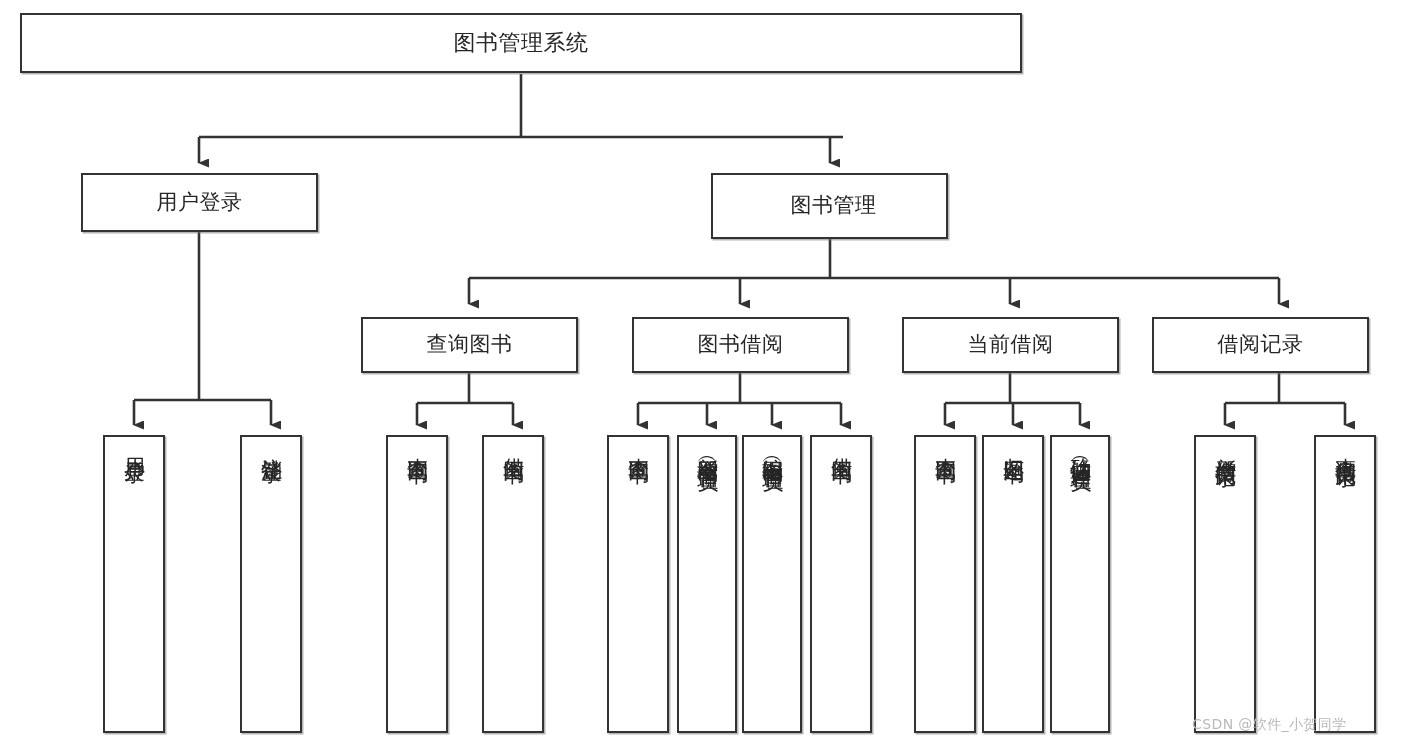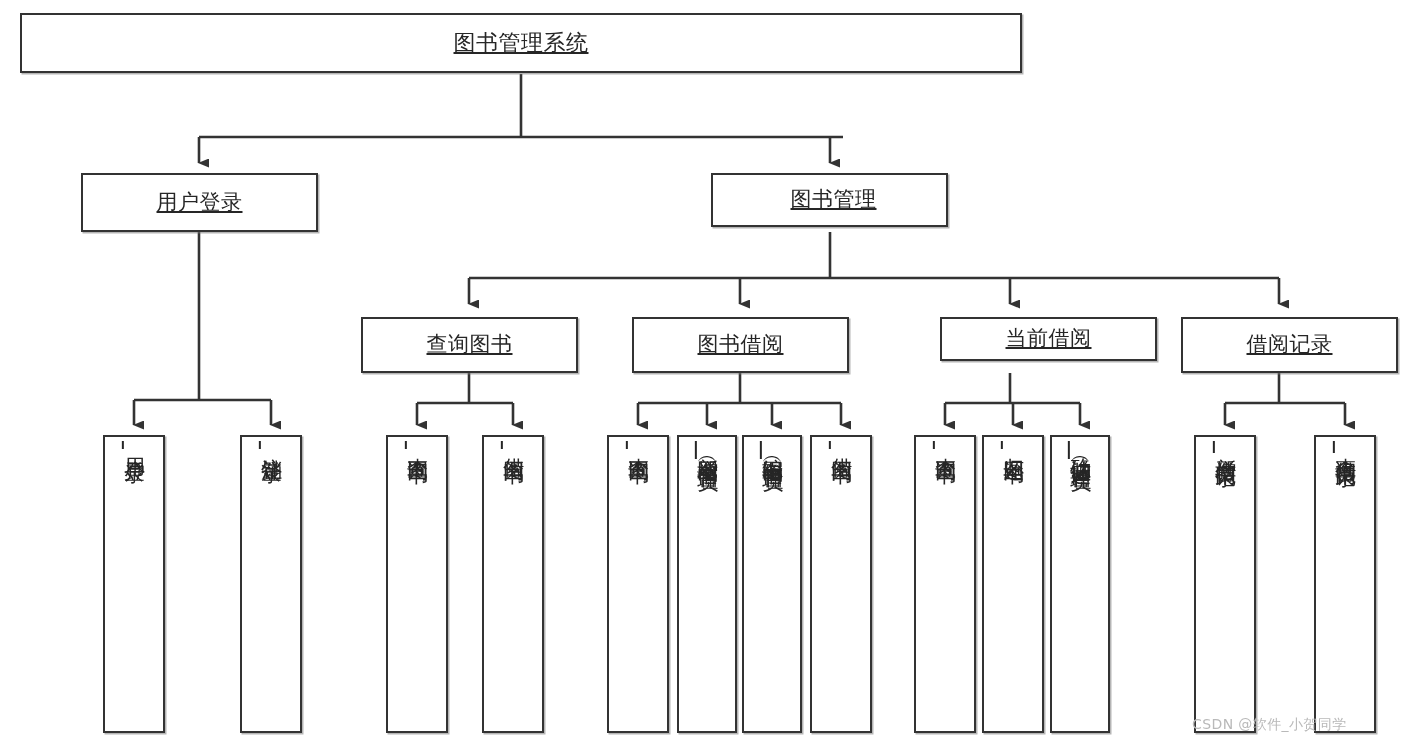--- a/index.html
+++ b/index.html
@@ -29,21 +29,20 @@
   .node {
     position: absolute;
     box-sizing: border-box;
     background: #ffffff;
     border: 2.5px solid #333333;
     box-shadow: 1.5px 1.5px 0 rgba(120,120,120,0.55);
     display: flex;
     align-items: center;
     justify-content: center;
     color: #262626;
-    text-decoration: underline;
   }
   .node .label {
     display: block;
     text-align: center;
     letter-spacing: 0.5px;
     color: #262626;
   }
   
   .node.horiz .label {
     writing-mode: horizontal-tb;
@@ -132,37 +131,37 @@
   </svg>
 
   <div class="node horiz root" style="left:20px; top:13px; width:1002px; height:60px;">
     <span class="label">图书管理系统</span>
   </div>
 
   <div class="node horiz" style="left:81px; top:173px; width:237px; height:59px;">
     <span class="label">用户登录</span>
   </div>
 
-  <div class="node horiz" style="left:711px; top:173px; width:237px; height:54px;padding-left:8px;">
+  <div class="node horiz" style="left:711px; top:173px; width:237px; height:66px;padding-left:8px;">
     <span class="label">图书管理</span>
   </div>
 
   <div class="node horiz" style="left:361px; top:317px; width:217px; height:56px;">
     <span class="label">查询图书</span>
   </div>
 
   <div class="node horiz" style="left:632px; top:317px; width:217px; height:56px;">
     <span class="label">图书借阅</span>
   </div>
 
-  <div class="node horiz" style="left:940px; top:317px; width:217px; height:44px;">
+  <div class="node horiz" style="left:902px; top:317px; width:217px; height:56px;">
     <span class="label">当前借阅</span>
   </div>
 
-  <div class="node horiz" style="left:1181px; top:317px; width:217px; height:56px;">
+  <div class="node horiz" style="left:1152px; top:317px; width:217px; height:56px;">
     <span class="label">借阅记录</span>
   </div>
 
   <div class="node vert" style="left:103px; top:435px; width:62px; height:298px;">
     <span class="label">用户登录</span>
   </div>
 
   <div class="node vert" style="left:240px; top:435px; width:62px; height:298px;">
     <span class="label">注销登录</span>
   </div>

